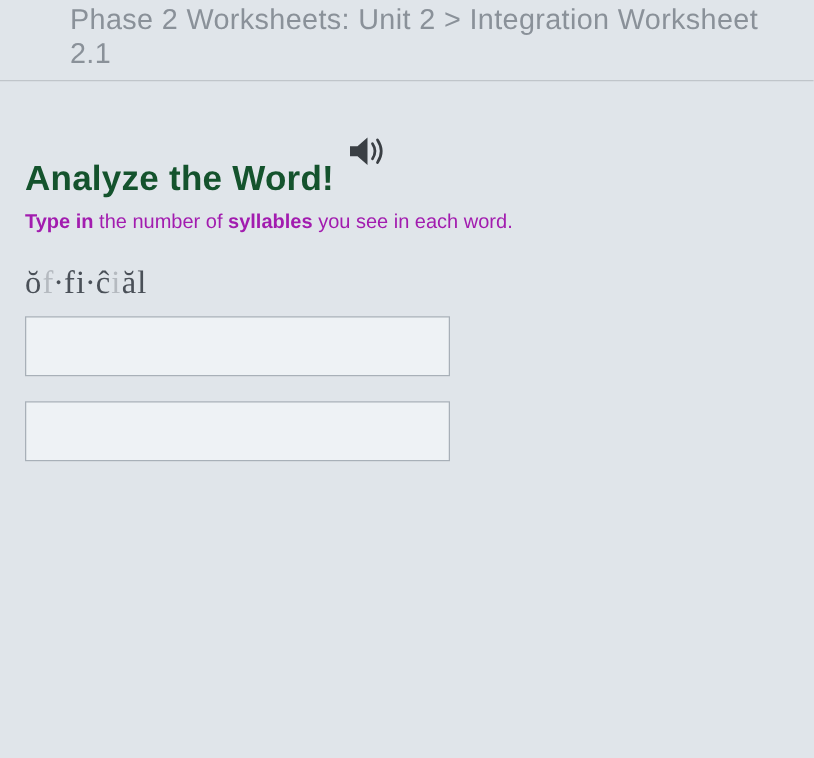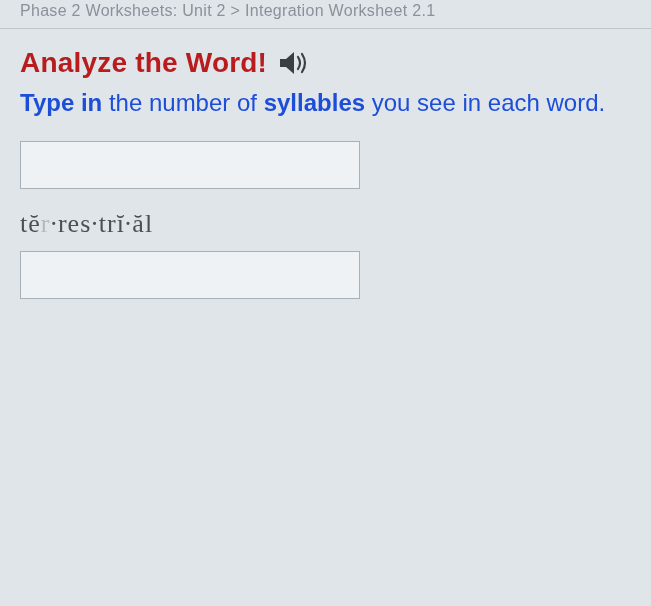--- a/index.html
+++ b/index.html
@@ -10,54 +10,56 @@
     body {
       font-family: Arial, Helvetica, sans-serif;
       background: #e0e5ea;
       width: 651px;
       height: 606px;
       padding: 0;
       overflow: hidden;
     }
     .breadcrumb {
       color: #8a9199;
-      font-size: 16px;
+      font-size: 23px;
       padding: 2px 20px 8px 20px;
       letter-spacing: 0.3px;
+      margin-left: 36px;
     }
     .divider {
       border: none;
       border-top: 1px solid #c0c5ca;
       margin-bottom: 18px;
     }
     .content {
       padding: 0 20px;
     }
     .header-row {
       display: flex;
       align-items: center;
       gap: 10px;
       margin-bottom: 10px;
     }
     .title {
-      color: #b91c1c;
+      color: #14532d;
       font-size: 28px;
       font-weight: bold;
       letter-spacing: 0.2px;
+      margin-top: 44px;
     }
     .audio-icon {
       width: 36px;
       height: 30px;
       display: inline-flex;
       align-items: center;
       justify-content: center;
     }
     .instructions {
-      color: #1d4ed8;
-      font-size: 24px;
+      color: #a21caf;
+      font-size: 16px;
       margin-bottom: 24px;
     }
     .instructions .keyword {
       font-weight: bold;
     }
     .word-block {
       margin-bottom: 20px;
     }
     .word-label {
       font-size: 26px;
@@ -97,23 +99,23 @@
         <path d="M 24 5 Q 30 14 24 23" stroke="#3a3f44" stroke-width="2.2" fill="none" stroke-linecap="round"></path>
       </svg>
     </span>
   </div>
 
   <div class="instructions">
     <span class="keyword">Type in</span><span> the number of </span><span class="keyword">syllables</span><span> you see in each word.</span>
   </div>
 
   <div class="word-block">
+    <div class="word-label">ŏ<span class="faded">f</span>∙fi∙ĉ<span class="faded">i</span>ăl</div>
     <input class="answer-input" type="text" value="" style="">
   </div>
 
 
   <div class="word-block">
-    <div class="word-label">tĕ<span class="faded">r</span>∙res∙trĭ∙ăl</div>
     <input class="answer-input" type="text" value="" style="">
   </div>
 
 
 </div>
 
 </body></html>

